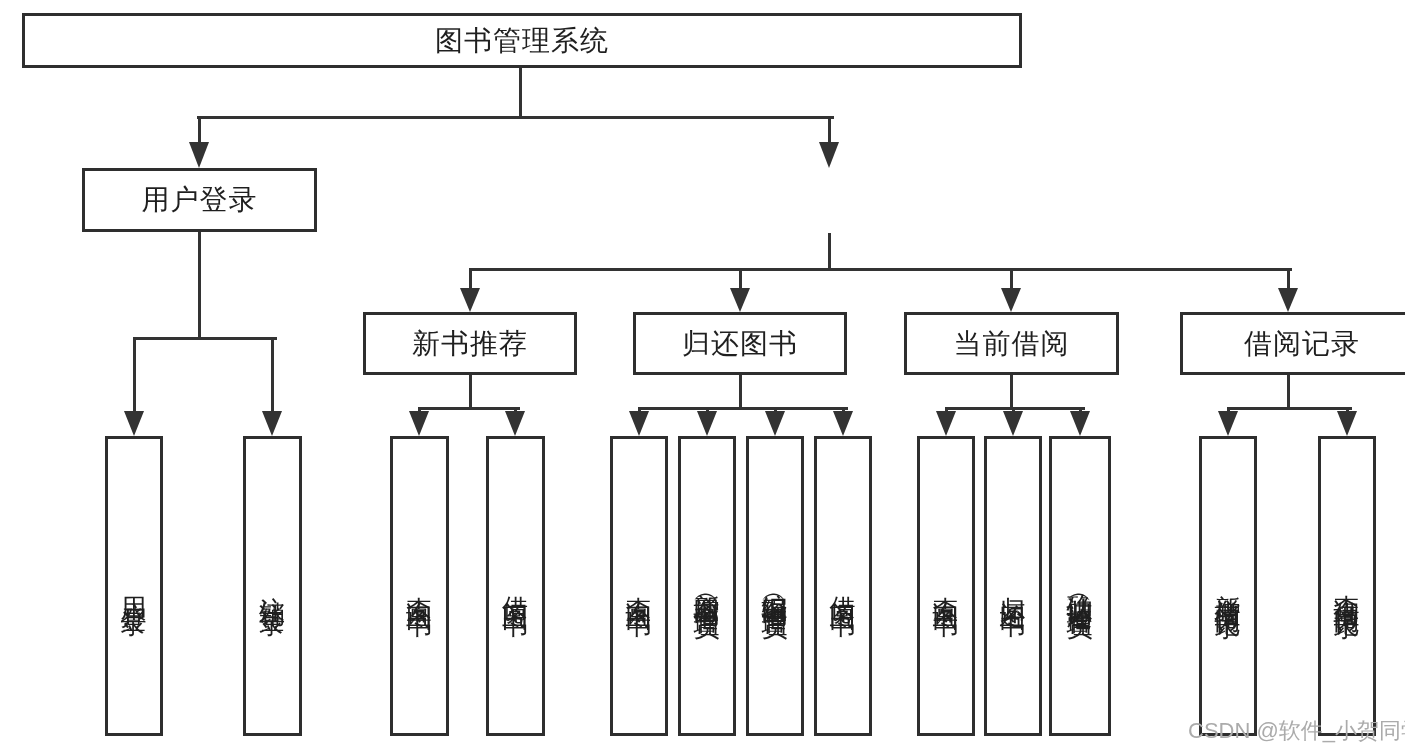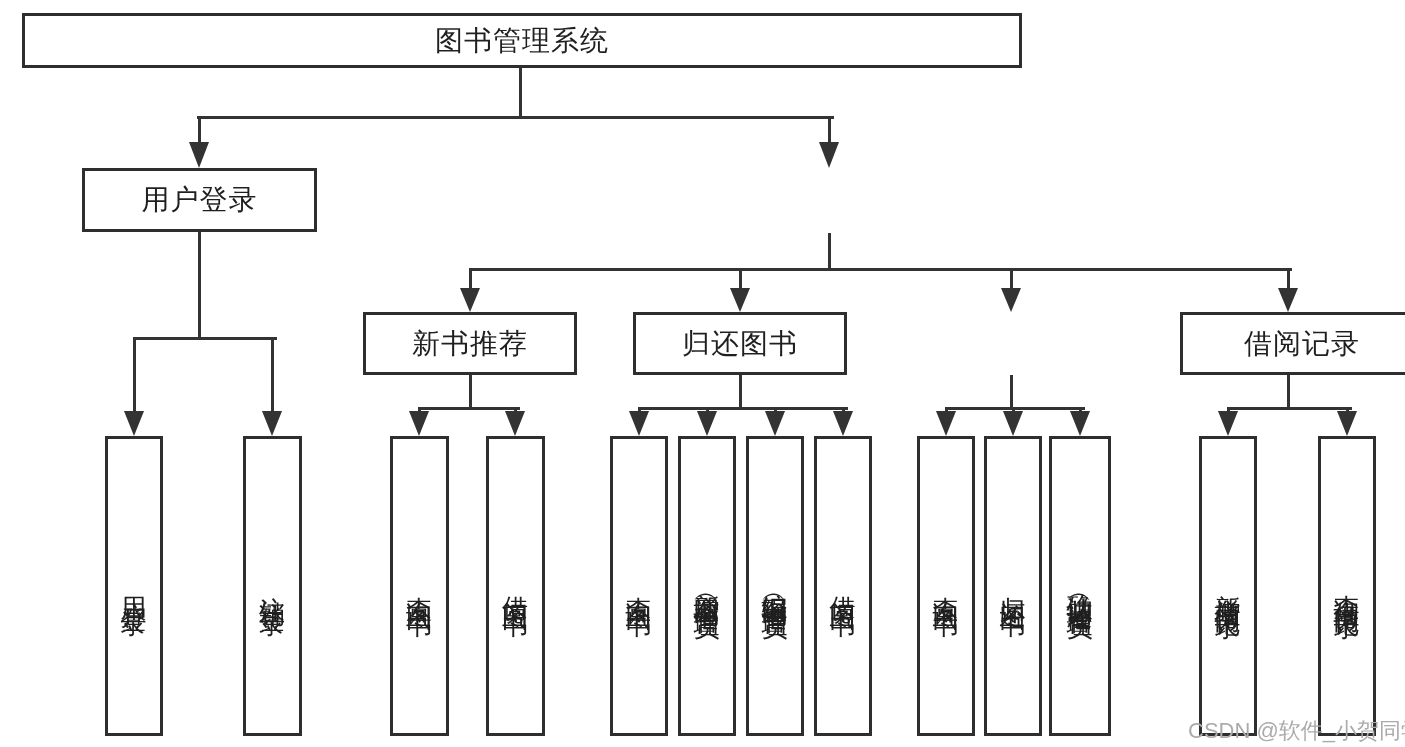--- a/index.html
+++ b/index.html
@@ -76,20 +76,23 @@
 
   <div class="box" style="left:82px;top:168px;width:235px;height:64px">
     <span class="hlbl">用户登录</span>
   </div>
 
   <div class="box" style="left:363px;top:312px;width:214px;height:63px">
     <span class="hlbl">新书推荐</span>
   </div>
   <div class="box" style="left:633px;top:312px;width:214px;height:63px">
     <span class="hlbl">归还图书</span>
+  </div>
+  <div class="box" style="left:904px;top:312px;width:215px;height:63px">
+    <span class="hlbl">当前借阅</span>
   </div>
   <div class="box" style="left:1180px;top:312px;width:244px;height:63px">
     <span class="hlbl">借阅记录</span>
   </div>
 
   <div class="box" style="left:105px;top:436px;width:58px;height:300px">
     <span class="vlbl">用户登录</span>
   </div>
   <div class="box" style="left:243px;top:436px;width:59px;height:300px">
     <span class="vlbl">注销登录</span>

